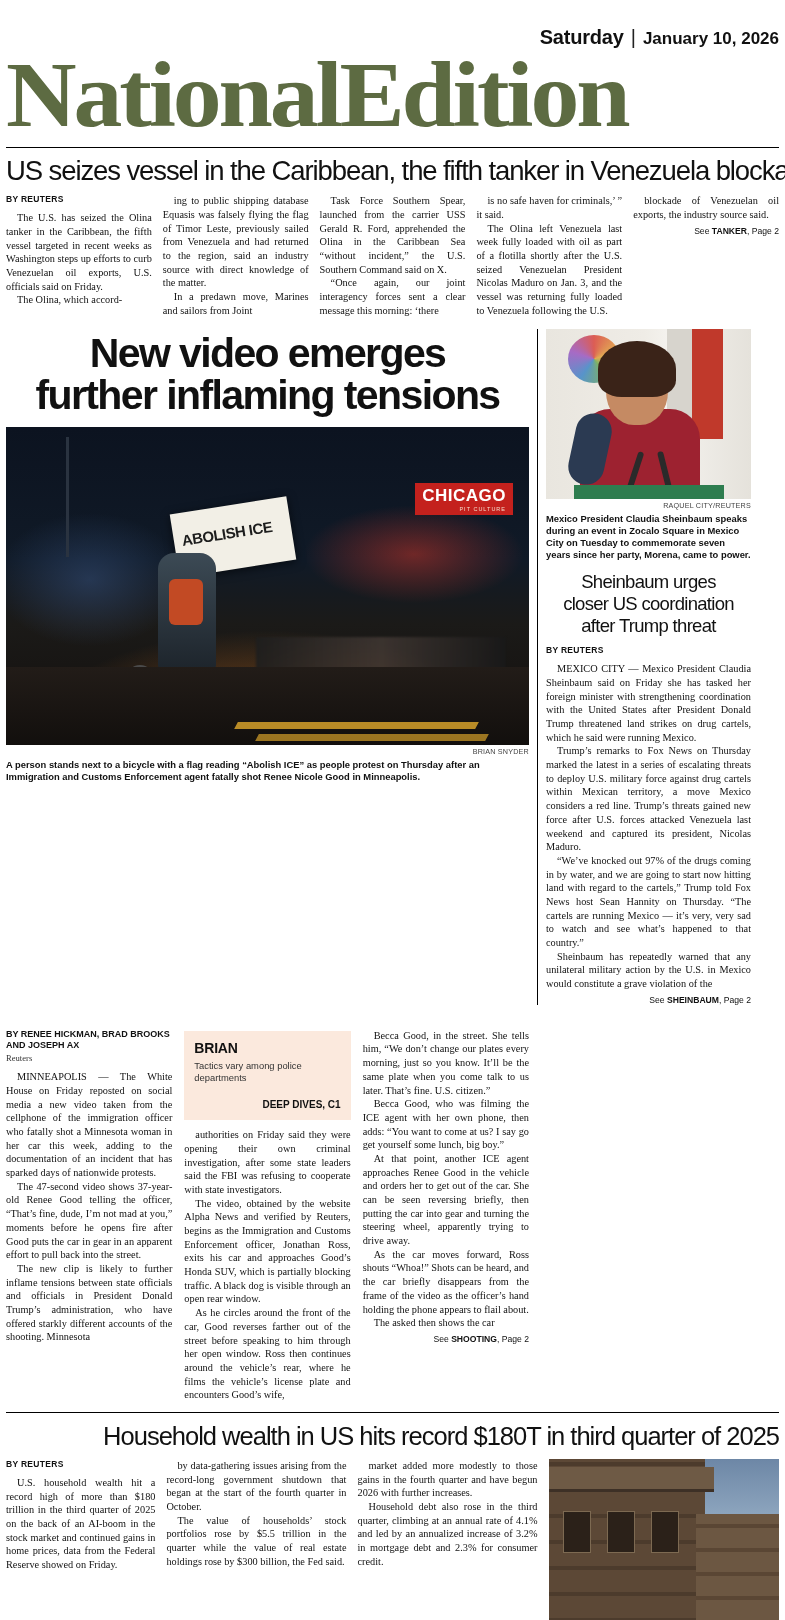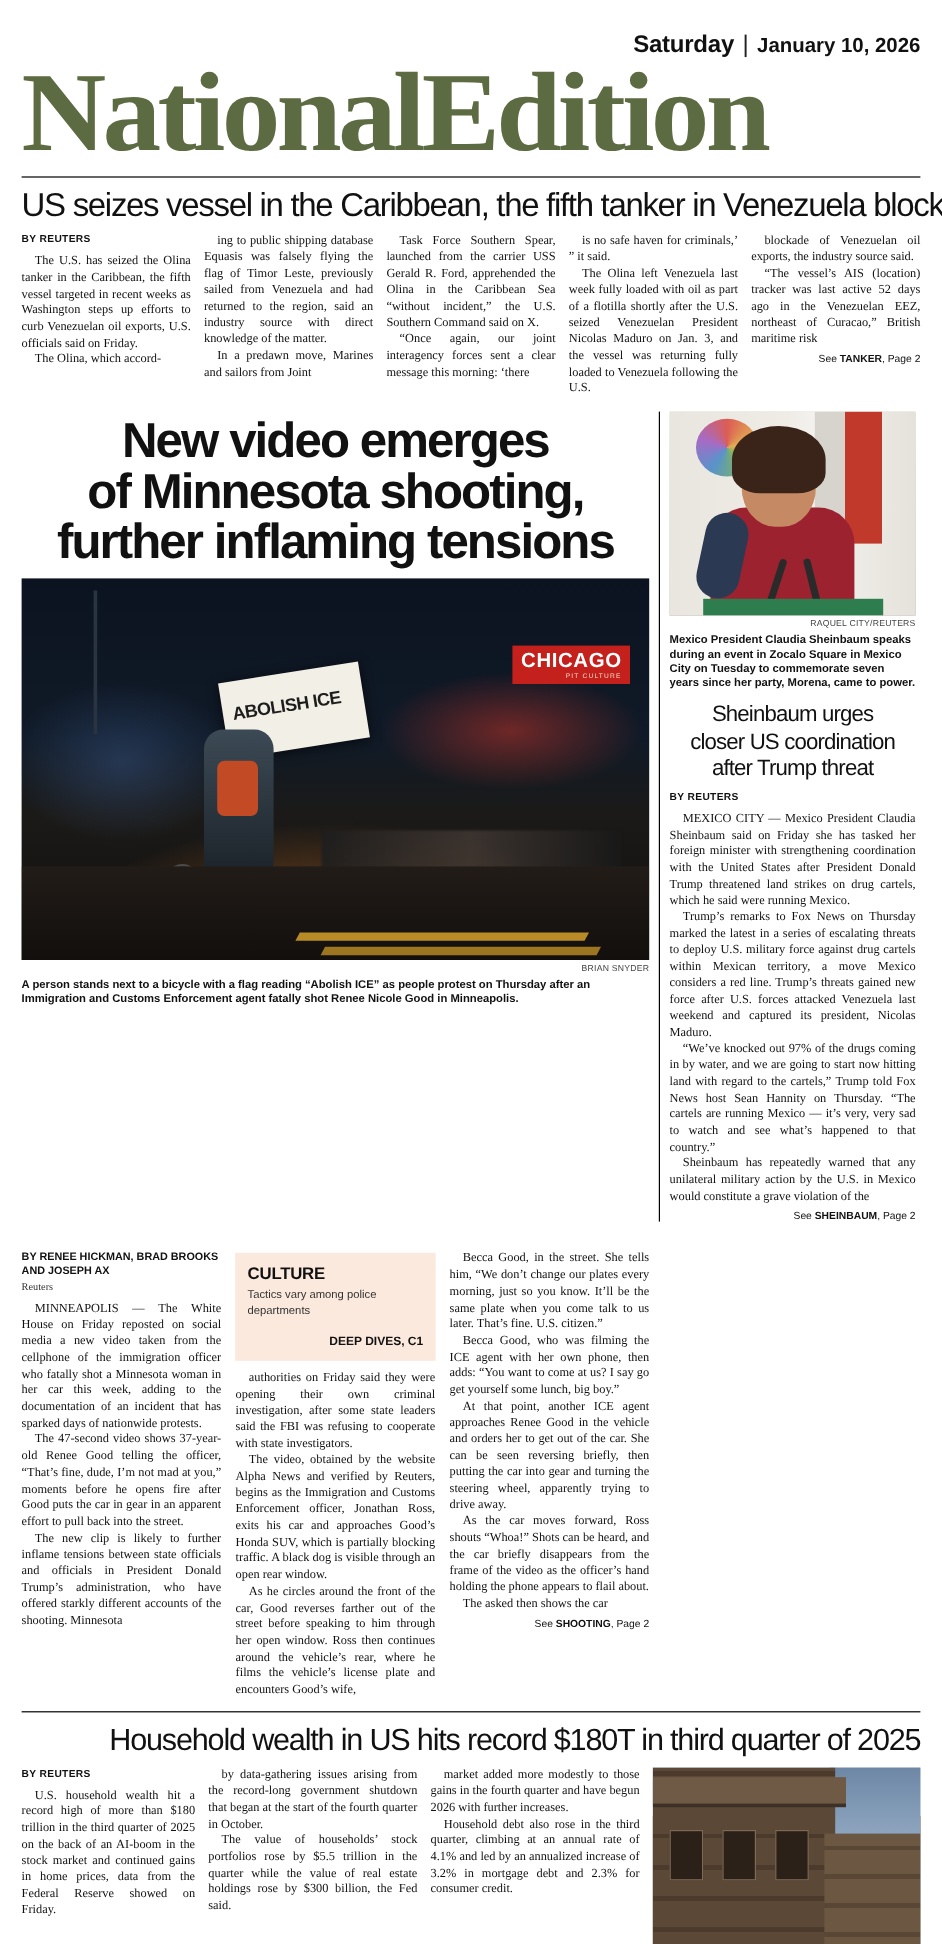--- a/index.html
+++ b/index.html
@@ -1,17 +1,17 @@
 <!DOCTYPE html>
 <html><head>
 <meta charset="utf-8">
 <style>
   html,body{margin:0;padding:0;background:#ffffff;}
   body{width:785px;height:1620px;font-family:"Liberation Sans",sans-serif;color:#111;overflow:hidden;}
-  .page{width:785px;height:1620px;position:relative;background:#fff;box-sizing:border-box;padding:0 18px;}
+  .page{width:785px;height:1620px;position:relative;background:#fff;box-sizing:border-box;padding:0 6px;}
 
   
   .dateline{display:flex;justify-content:flex-end;align-items:baseline;gap:7px;padding-top:26px;}
   .dateline .day{font-size:20px;font-weight:bold;letter-spacing:-.2px;}
   .dateline .bar{font-size:20px;font-weight:300;color:#222;}
   .dateline .date{font-size:17px;font-weight:bold;}
   .masthead{font-family:"Liberation Serif",serif;font-weight:bold;color:#5d6b42;
             font-size:94px;line-height:.92;letter-spacing:-3px;margin:2px 0 0 0;
             white-space:nowrap;transform:scaleX(1.04);transform-origin:left center;}
   .tagstrip{background:#cddb91;height:17px;display:flex;align-items:center;padding-left:6px;margin-top:-4px;}
@@ -147,34 +147,32 @@
         <p>Task Force Southern Spear, launched from the carrier USS Gerald R. Ford, apprehended the Olina in the Caribbean Sea “without incident,” the U.S. Southern Command said on X.</p>
         <p>“Once again, our joint interagency forces sent a clear message this morning: ‘there</p>
       </div>
     <div class="body-col">
         <p>is no safe haven for criminals,’ ” it said.</p>
         <p>The  Olina left Venezuela last week fully loaded with oil as part of a flotilla shortly after the U.S. seized Venezuelan President Nicolas Maduro on Jan. 3, and the vessel was returning fully loaded to Venezuela following the U.S.</p>
       </div>
     <div>
       <div class="body-col">
           <p>blockade of Venezuelan oil exports, the industry source said.</p>
-          <p>“The vessel’s AIS (location) tracker was last active 52 days ago in the Venezuelan EEZ, northeast of Curacao,” British maritime risk</p>
         </div>
       <div class="jump">
         <span>See </span><b>TANKER</b><span>, Page 2</span>
       </div>
     </div>
   </div>
 
   <div class="hero">
 
     <div>
       <div class="hero-hl">
         <div>New video emerges</div>
-        <div>of Minnesota shooting,</div>
         <div>further inflaming tensions</div>
       </div>
       <div class="photo streetscene">
         <div class="lamp"></div>
         <div class="sign">
           <span>CHICAGO</span>
           <small>PIT CULTURE</small>
         </div>
         <div class="crowd"></div>
         <div class="flag">
@@ -232,21 +230,21 @@
       <div class="bl-name">BY RENEE HICKMAN, BRAD BROOKS AND JOSEPH AX</div>
       <div class="bl-org">Reuters</div>
       <div class="body-col">
           <p>MINNEAPOLIS — The White House on Friday reposted on social media a new video taken from the cellphone of the immigration officer who fatally shot a Minnesota woman in her car this week, adding to the documentation of an incident that has sparked days of nationwide protests.</p>
           <p>The 47-second video shows 37-year-old Renee Good telling the officer, “That’s fine, dude, I’m not mad at you,” moments before he opens fire after Good puts the car in gear in an apparent effort to pull back into the street.</p>
           <p>The new clip is likely to further inflame tensions between state officials and officials in President Donald Trump’s  administration, who have offered starkly different accounts of the shooting. Minnesota</p>
         </div>
     </div>
     <div>
       <div class="inside-box">
-        <h4>CULTURE</h4>
+        <h4>BRIAN</h4>
         <p>Tactics vary among police departments</p>
         <div class="dd">DEEP DIVES, C1</div>
       </div>
       <div class="body-col">
           <p>authorities on Friday said they were opening their own criminal investigation, after some state leaders said the FBI was refusing to cooperate with state investigators.</p>
           <p>The video, obtained by the website Alpha News and verified by Reuters, begins as the Immigration and Customs Enforcement officer, Jonathan Ross, exits his car and approaches Good’s Honda SUV, which is partially blocking traffic. A black dog is visible through an open rear window.</p>
           <p>As he circles around the front of the car, Good reverses farther out of the street before speaking to him through her open window. Ross then continues around the vehicle’s rear, where he films the vehicle’s license plate and encounters Good’s wife,</p>
         </div>
     </div>
     <div>

